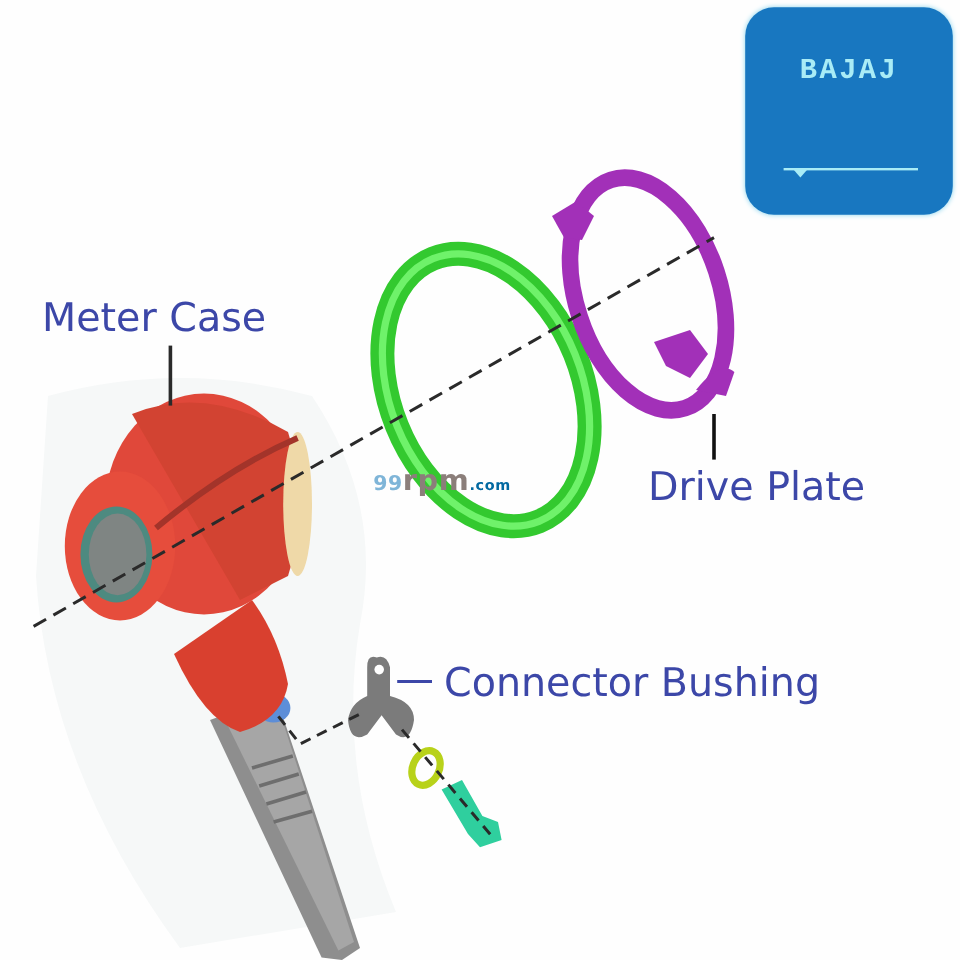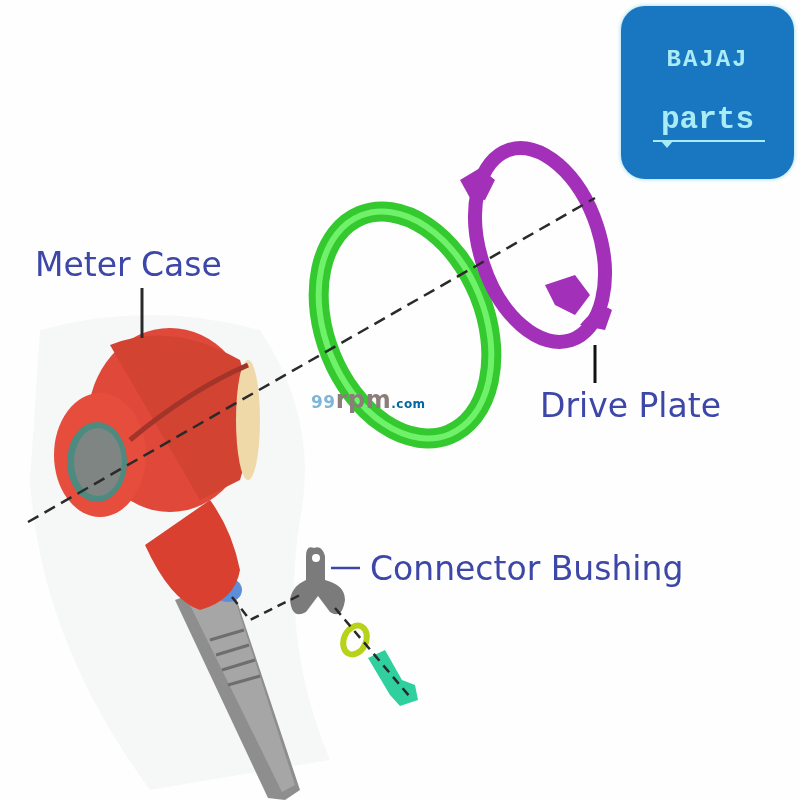--- a/index.html
+++ b/index.html
@@ -87,17 +87,16 @@
   <div class="label" style="left:35px; top:248px;">Meter Case</div>
   <div class="label" style="left:540px; top:389px;">Drive Plate</div>
   <div class="label" style="left:370px; top:552px;">Connector Bushing</div>
 
   <div id="watermark">
     <span id="wm-99">99</span><span id="wm-rpm">rpm</span><span id="wm-com">.com</span>
   </div>
 
   <div id="logo">
     <div id="logo-b" class="logo-brand">BAJAJ</div>
-    <div id="logo-p" class="logo-brand">parts</div>
     <div id="logo-line"></div>
     <div id="logo-arrow"></div>
   </div>
 </div>
 
 </body></html>

